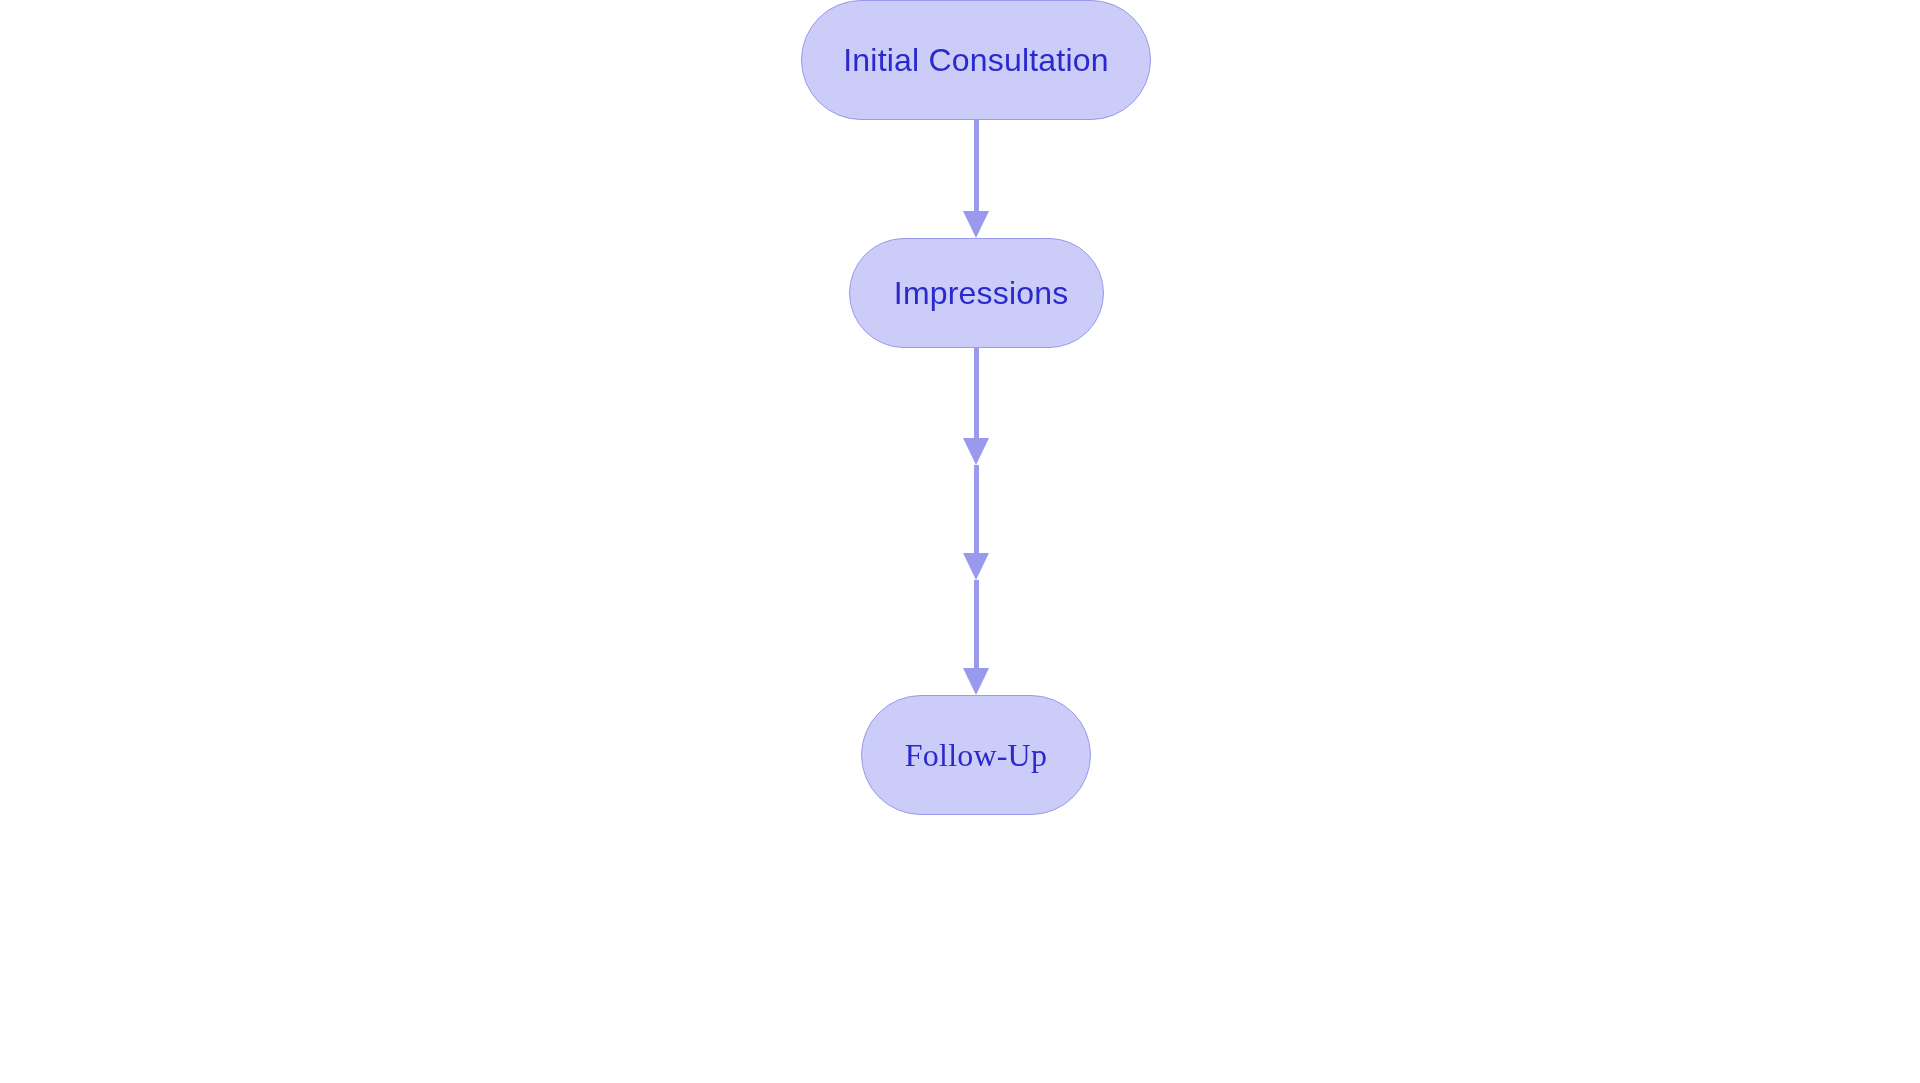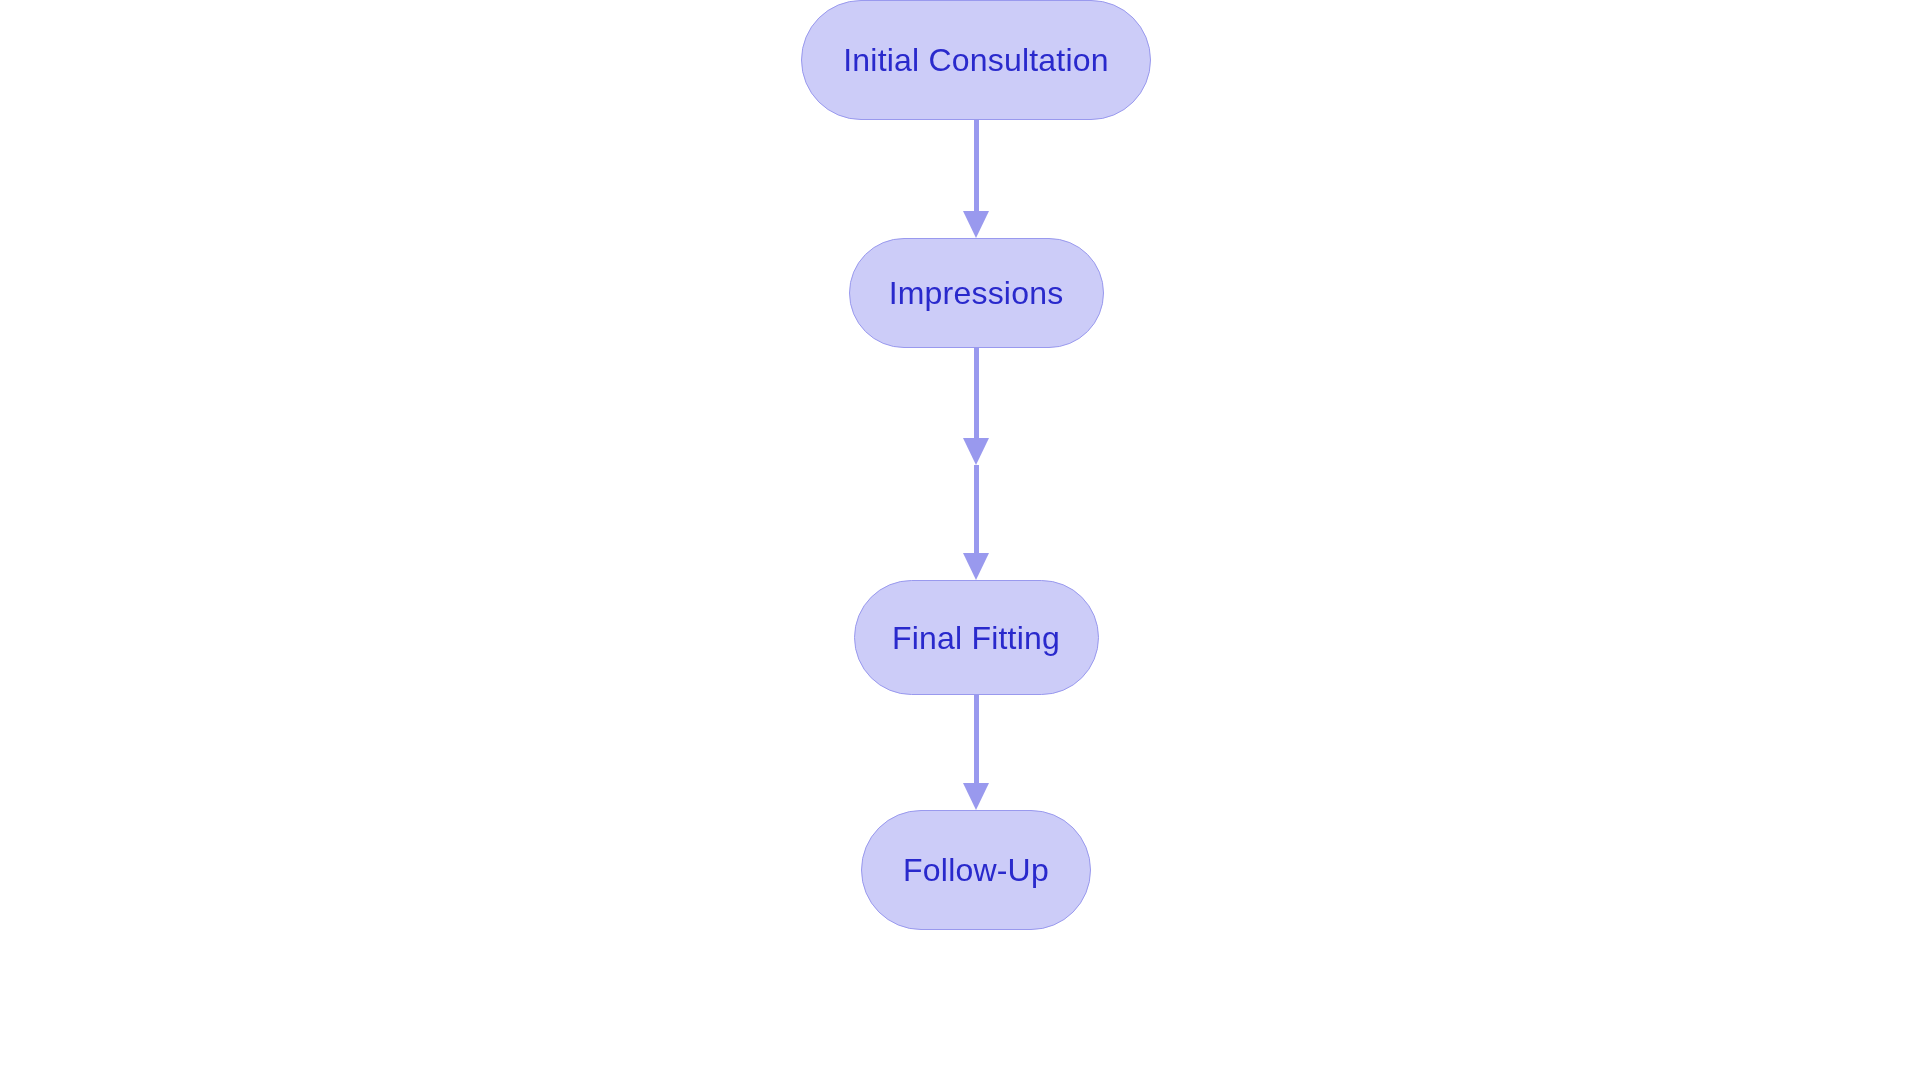--- a/index.html
+++ b/index.html
@@ -52,24 +52,24 @@
     padding: 0 34px;
   }
 
   .node-label {
     display: block;
     color: #2929cc;
   }
 
   
   .node-0 { width: 350px; height: 120px; }
-  .node-1 { width: 255px; height: 110px; }
+  .node-1 { width: 255px; height: 110px; justify-content: flex-end; }
   .node-2 { width: 180px; height: 118px; }
   .node-3 { width: 245px; height: 115px; }
-  .node-4 { width: 230px; height: 120px; }
+  .node-4 { width: 230px; height: 120px; font-family: Liberation Serif, serif; }
 
   
   .connector {
     position: relative;
     width: 30px;
     display: flex;
     flex-direction: column;
     align-items: center;
     justify-content: flex-start;
   }
@@ -114,23 +114,20 @@
       <div class="conn-line"></div>
       <div class="arrow-head"></div>
     </div>
 
 
     <div class="connector conn-2">
       <div class="conn-line"></div>
       <div class="arrow-head"></div>
     </div>
 
-    <div class="node node-3">
-      <span class="node-label">Final Fitting</span>
-    </div>
 
     <div class="connector conn-3">
       <div class="conn-line"></div>
       <div class="arrow-head"></div>
     </div>
 
     <div class="node node-4">
       <span class="node-label">Follow-Up</span>
     </div>
 

